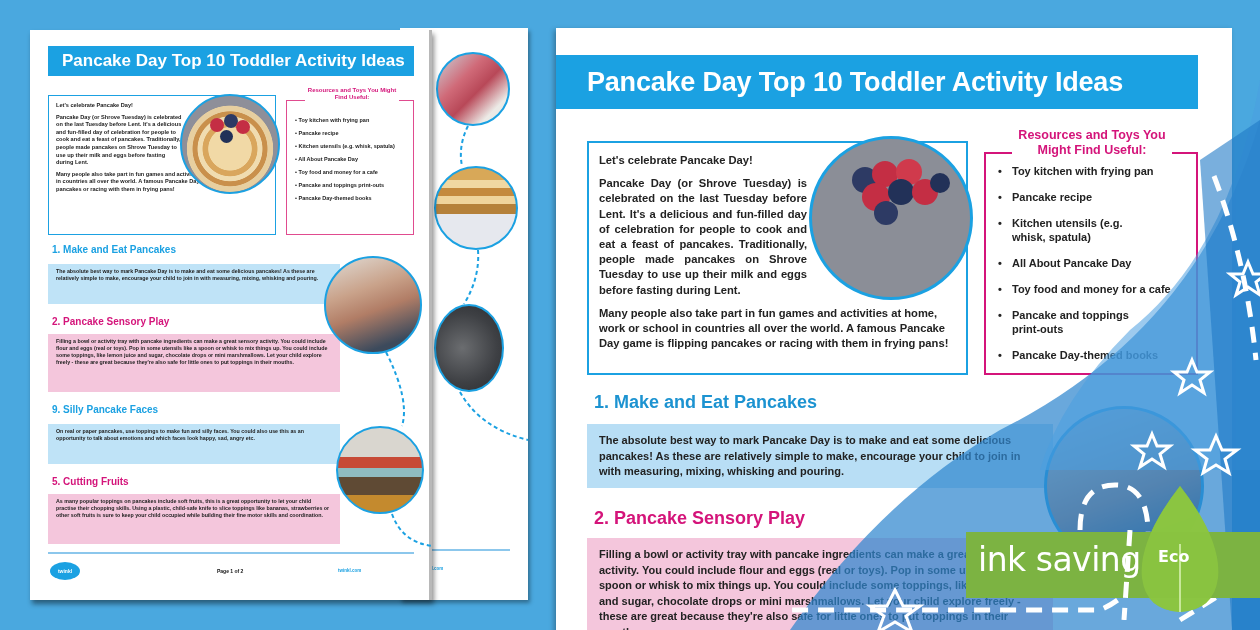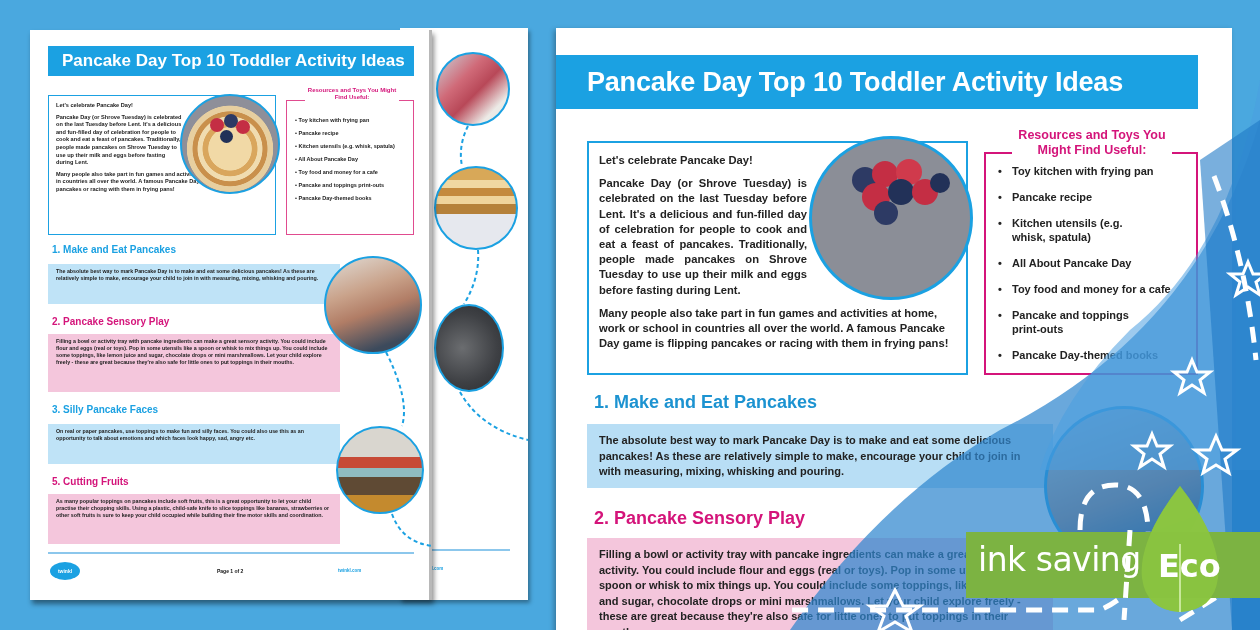--- a/index.html
+++ b/index.html
@@ -49,21 +49,21 @@
   .m-res li::before { content: "•"; position: absolute; left: 0; top: 0; }
   .m-h { position: absolute; left: 38px; font-size: 18px; font-weight: bold; }
   .m-h.blue { color: #1c93d1; } .m-h.pink { color: #d4147a; }
   .m-box { position: absolute; left: 31px; width: 466px; padding: 9px 12px; font-size: 11px; line-height: 15.5px; font-weight: bold; color: #222; }
   .m-box.blue { background: #b8def5; } .m-box.pink { background: #f4c6dc; height: 100px; }
 
   
   .eco-layer { position: absolute; left: 0; top: 0; width: 1260px; height: 630px; pointer-events: none; }
   .eco-banner { position: absolute; left: 966px; top: 532px; width: 294px; height: 66px; background: #7cb342; }
   .eco-ink { position: absolute; left: 978px; top: 540px; color: #fff; font-size: 33px; font-family: "DejaVu Sans", sans-serif; letter-spacing: -0.5px; }
-  .eco-label { position: absolute; left: 1158px; top: 547px; color: #fff; font-size: 32px; font-weight: bold; font-family: "DejaVu Sans", sans-serif; }
+  .eco-label { position: absolute; left: 1158px; top: 547px; color: #fff; font-size: 16px; font-weight: bold; font-family: "DejaVu Sans", sans-serif; }
 </style>
 </head>
 <body>
 
 <div class="page-back2">
   <div class="s-photo" style="left:36px;top:24px;width:74px;height:74px;background:linear-gradient(135deg,#c9d3d9 0%,#d06a78 35%,#b84858 55%,#eceae6 80%);"></div>
   <div class="s-photo pancake-bg" style="left:34px;top:138px;width:84px;height:84px;background:linear-gradient(180deg,#d8a858 0 15%,#f0d8a2 15% 25%,#c48a3e 25% 35%,#efd49c 35% 45%,#b5813a 45% 58%,#e6e8ee 58% 100%);"></div>
   <div class="s-photo" style="left:34px;top:276px;width:70px;height:88px;border-radius:50%;background:radial-gradient(circle at 40% 50%,#6b6d70 0,#3e4044 60%,#2a2c2f 100%);"></div>
   <svg style="position:absolute;left:0;top:0" width="128" height="572">
     <path d="M68 98 Q58 118 62 138" stroke="#1ba1e2" stroke-width="2" stroke-dasharray="4 3" fill="none"></path>
@@ -99,21 +99,21 @@
       <li>Toy food and money for a cafe</li>
       <li>Pancake and toppings print-outs</li>
       <li>Pancake Day-themed books</li>
     </ul>
   </div>
 
   <div class="s-h blue" style="top:214px;">1. Make and Eat Pancakes</div>
   <div class="s-box blue" style="top:234px;height:40px;">The absolute best way to mark Pancake Day is to make and eat some delicious pancakes! As these are relatively simple to make, encourage your child to join in with measuring, mixing, whisking and pouring.</div>
   <div class="s-h pink" style="top:286px;">2. Pancake Sensory Play</div>
   <div class="s-box pink" style="top:304px;height:58px;">Filling a bowl or activity tray with pancake ingredients can make a great sensory activity. You could include flour and eggs (real or toys). Pop in some utensils like a spoon or whisk to mix things up. You could include some toppings, like lemon juice and sugar, chocolate drops or mini marshmallows. Let your child explore freely - these are great because they're also safe for little ones to put toppings in their mouths.</div>
-  <div class="s-h blue" style="top:374px;">3. Silly Pancake Faces</div>
+  <div class="s-h blue" style="top:374px;">9. Silly Pancake Faces</div>
   <div class="s-box blue" style="top:394px;height:40px;">On real or paper pancakes, use toppings to make fun and silly faces. You could also use this as an opportunity to talk about emotions and which faces look happy, sad, angry etc.</div>
   <div class="s-h pink" style="top:446px;">5. Cutting Fruits</div>
   <div class="s-box pink" style="top:464px;height:50px;">As many popular toppings on pancakes include soft fruits, this is a great opportunity to let your child practise their chopping skills. Using a plastic, child-safe knife to slice toppings like bananas, strawberries or other soft fruits is sure to keep your child occupied while building their fine motor skills and coordination.</div>
 
   <div class="s-photo" style="left:294px;top:226px;width:98px;height:98px;background:linear-gradient(160deg,#e0dcd6 0%,#c9a28a 35%,#b17d66 55%,#3c4a5c 85%);"></div>
   <div class="s-photo" style="left:306px;top:396px;width:88px;height:88px;background:linear-gradient(180deg,#d9d6cf 0 35%,#c74a36 35% 48%,#8fbcc0 48% 58%,#5f4a34 58% 80%,#c48a2e 80% 100%);"></div>
   <svg style="position:absolute;left:0;top:0" width="402" height="570">
     <path d="M356 322 Q380 370 372 396" stroke="#1ba1e2" stroke-width="2" stroke-dasharray="4 3" fill="none"></path>
     <path d="M362 484 Q372 512 402 516" stroke="#1ba1e2" stroke-width="2" stroke-dasharray="4 3" fill="none"></path>
   </svg>

